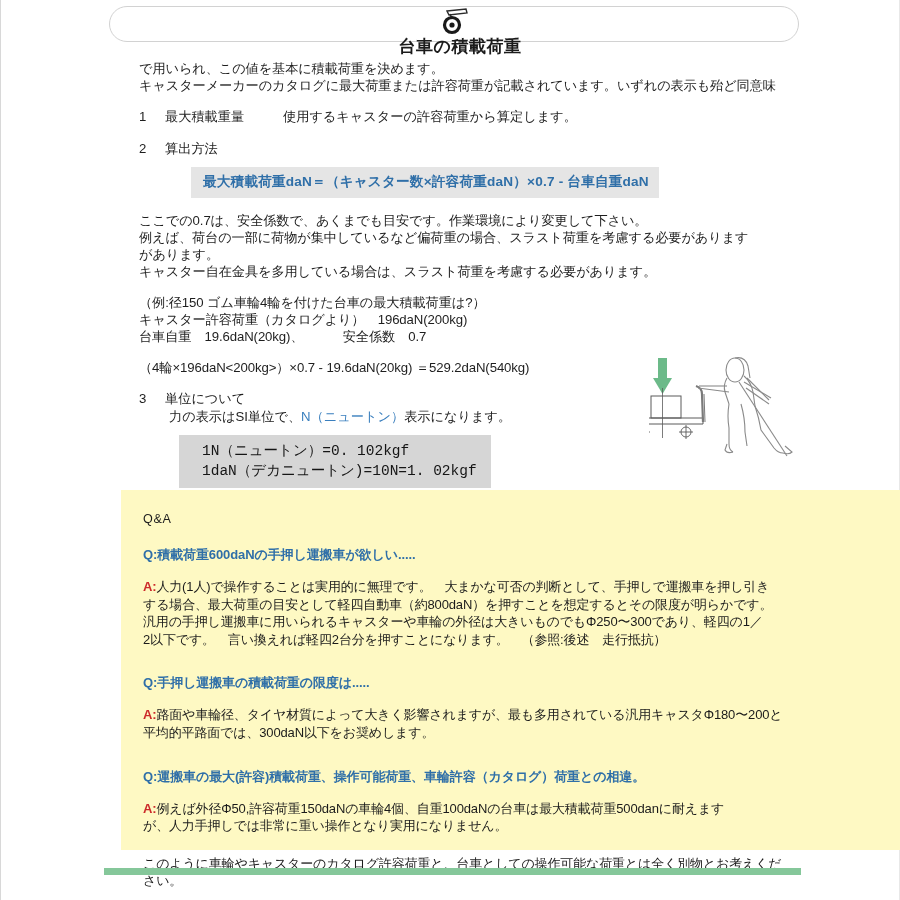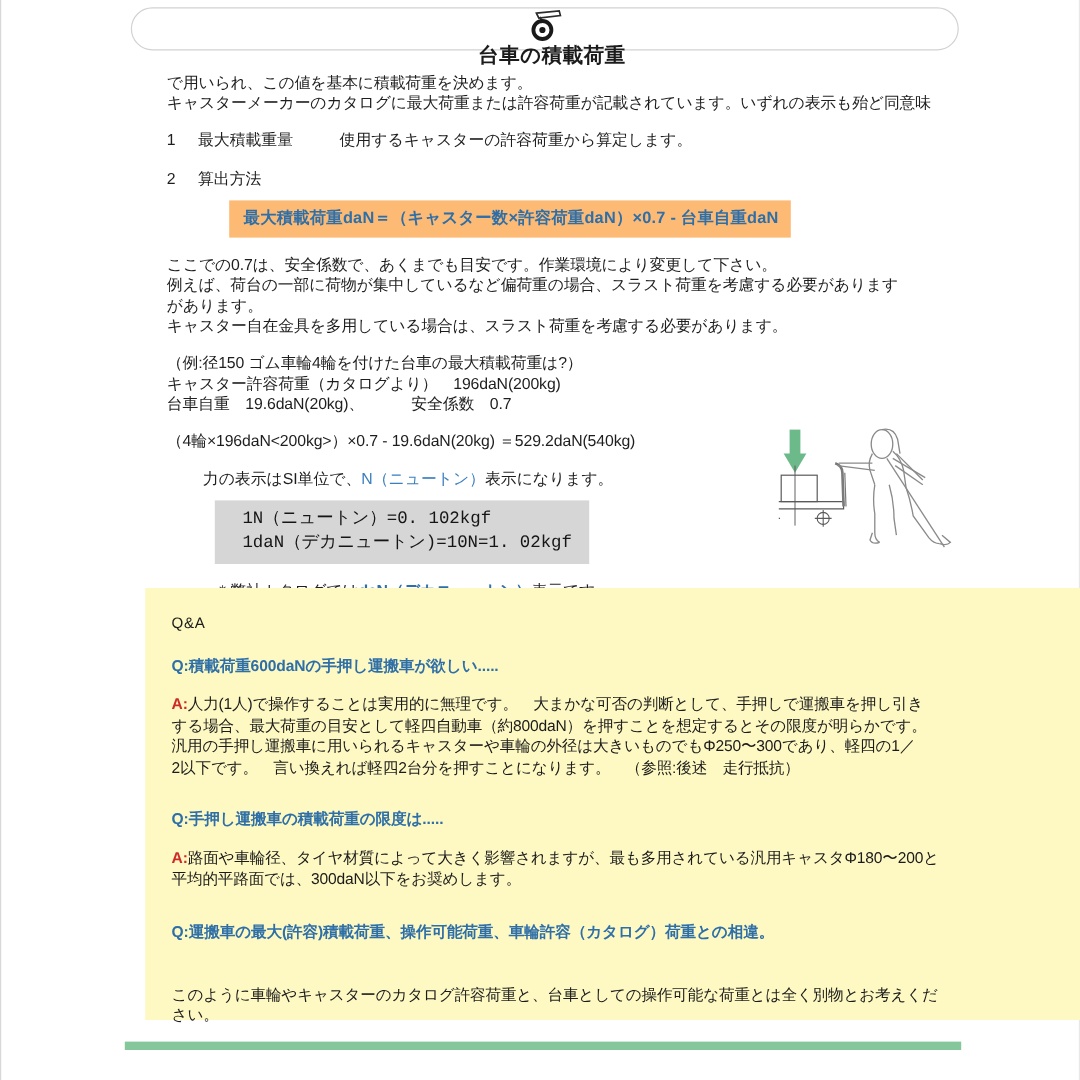--- a/index.html
+++ b/index.html
@@ -74,21 +74,21 @@
     font-size: 13.2px;
     line-height: 18px;
     color: #1e1e1e;
   }
   .numbered .num { display: inline-block; width: 26px; }
   .numbered .lbl { display: inline-block; min-width: 118px; }
 
   
   .formula-box {
     margin-left: 52px;
-    background: #fdba74;
+    background: #e5e5e5;
     color: #2f6fa8;
     font-size: 13.6px;
     font-weight: 700;
     letter-spacing: 0.2px;
     padding: 6px 10px 7px 12px;
     display: inline-block;
     white-space: nowrap;
   }
 
   
@@ -209,20 +209,23 @@
     <div class="para">（例:径150 ゴム車輪4輪を付けた台車の最大積載荷重は?）</div>
     <div class="para">キャスター許容荷重（カタログより）　196daN(200kg)</div>
     <div class="para">台車自重　19.6daN(20kg)、　　　安全係数　0.7</div>
 
     <div class="gap-md"></div>
 
     <div class="para">（4輪×196daN&lt;200kg&gt;）×0.7 - 19.6daN(20kg) ＝529.2daN(540kg)</div>
 
     <div class="gap-md"></div>
 
+    <div class="numbered">
+      <span class="num">3</span><span>単位について</span>
+    </div>
     <div class="numbered indent-1">
       <span>力の表示はSI単位で、</span><span class="blue">N（ニュートン）</span><span>表示になります。</span>
     </div>
 
     <div class="gap-sm"></div>
 
     <div class="unit-box">
       <div>1N（ニュートン）=0. 102kgf</div>
       <div>1daN（デカニュートン)=10N=1. 02kgf</div>
     </div>
@@ -294,20 +297,24 @@
     <div class="q-line">Q:手押し運搬車の積載荷重の限度は.....</div>
     <div class="qa-gap-s"></div>
     <div class="a-block">
       <span class="a-mark">A:</span><span>路面や車輪径、タイヤ材質によって大きく影響されますが、最も多用されている汎用キャスタΦ180〜200と</span>
       <div>平均的平路面では、300daN以下をお奨めします。</div>
     </div>
 
     <div class="qa-gap-l"></div>
     <div class="q-line">Q:運搬車の最大(許容)積載荷重、操作可能荷重、車輪許容（カタログ）荷重との相違。</div>
     <div class="qa-gap-s"></div>
+    <div class="a-block">
+      <span class="a-mark">A:</span><span>例えば外径Φ50,許容荷重150daNの車輪4個、自重100daNの台車は最大積載荷重500danに耐えます</span>
+      <div>が、人力手押しでは非常に重い操作となり実用になりません。</div>
+    </div>
 
     <div class="qa-gap-m"></div>
     <div class="a-block">
       <div>このように車輪やキャスターのカタログ許容荷重と、台車としての操作可能な荷重とは全く別物とお考えくだ</div>
       <div>さい。</div>
     </div>
   </div>
 
   <div class="green-bar"></div>
 

